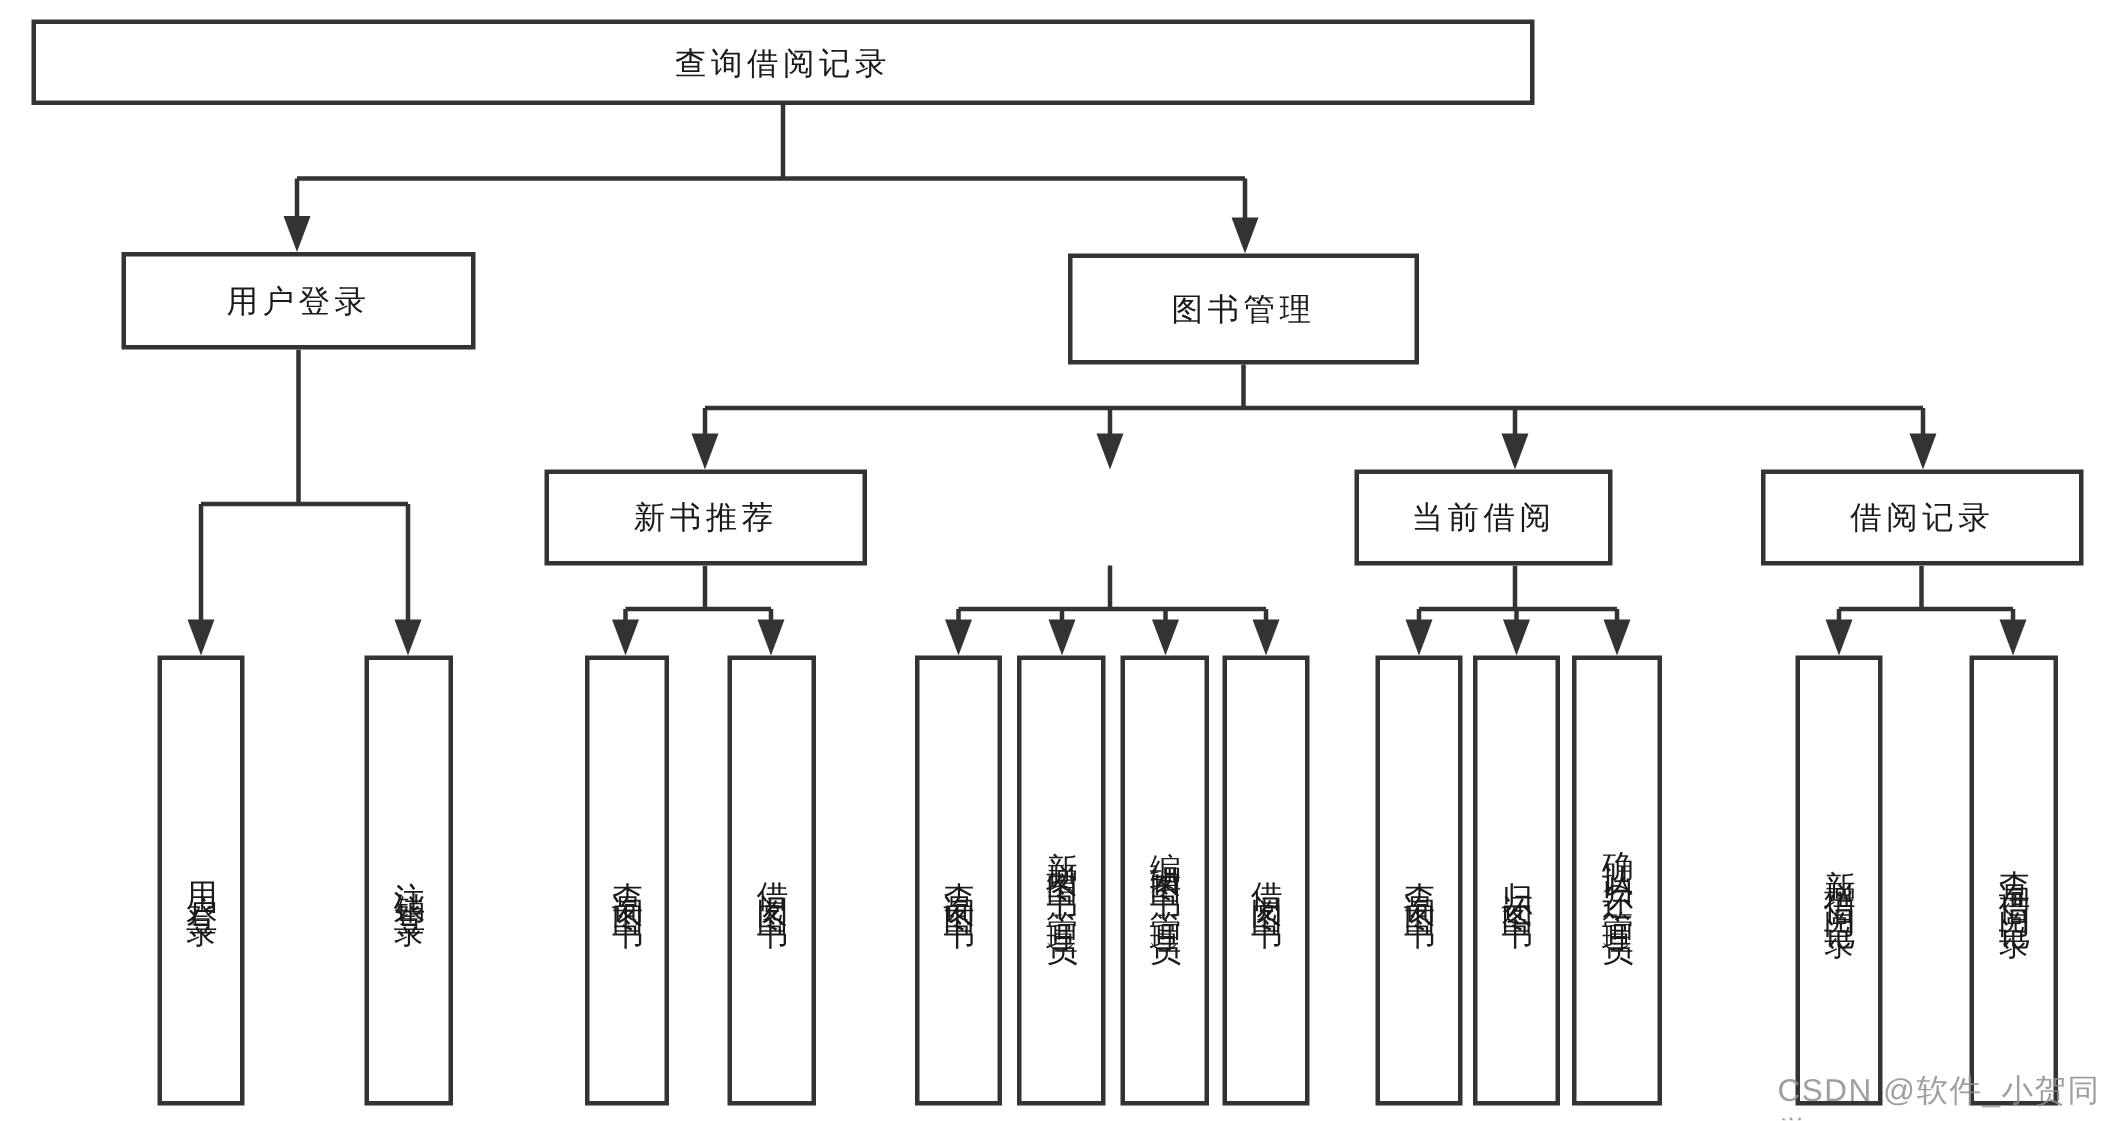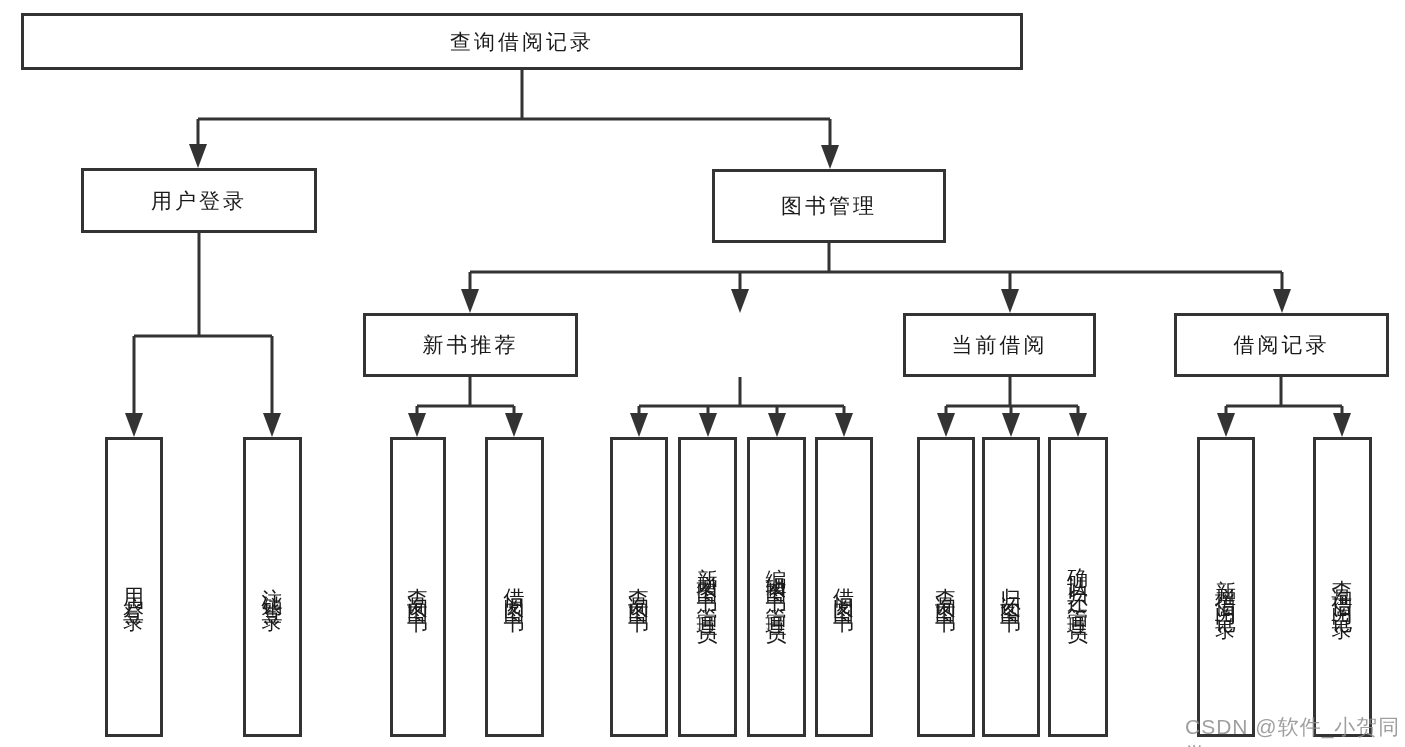--- a/index.html
+++ b/index.html
@@ -76,21 +76,21 @@
   <div class="hbox" style="left:81px;top:168px;width:236px;height:65px">
     <span>用户登录</span>
   </div>
   <div class="hbox" style="left:712px;top:169px;width:234px;height:74px">
     <span>图书管理</span>
   </div>
 
   <div class="hbox" style="left:363px;top:313px;width:215px;height:64px">
     <span>新书推荐</span>
   </div>
-  <div class="hbox" style="left:903px;top:313px;width:193px;height:64px">
+  <div class="hbox" style="left:903px;top:313px;width:172px;height:64px">
     <span>当前借阅</span>
   </div>
   <div class="hbox" style="left:1174px;top:313px;width:215px;height:64px">
     <span>借阅记录</span>
   </div>
 
   <div class="vbox" style="left:105px;width:58px">
     <span>用户登录</span>
   </div>
   <div class="vbox" style="left:243px;width:59px">

